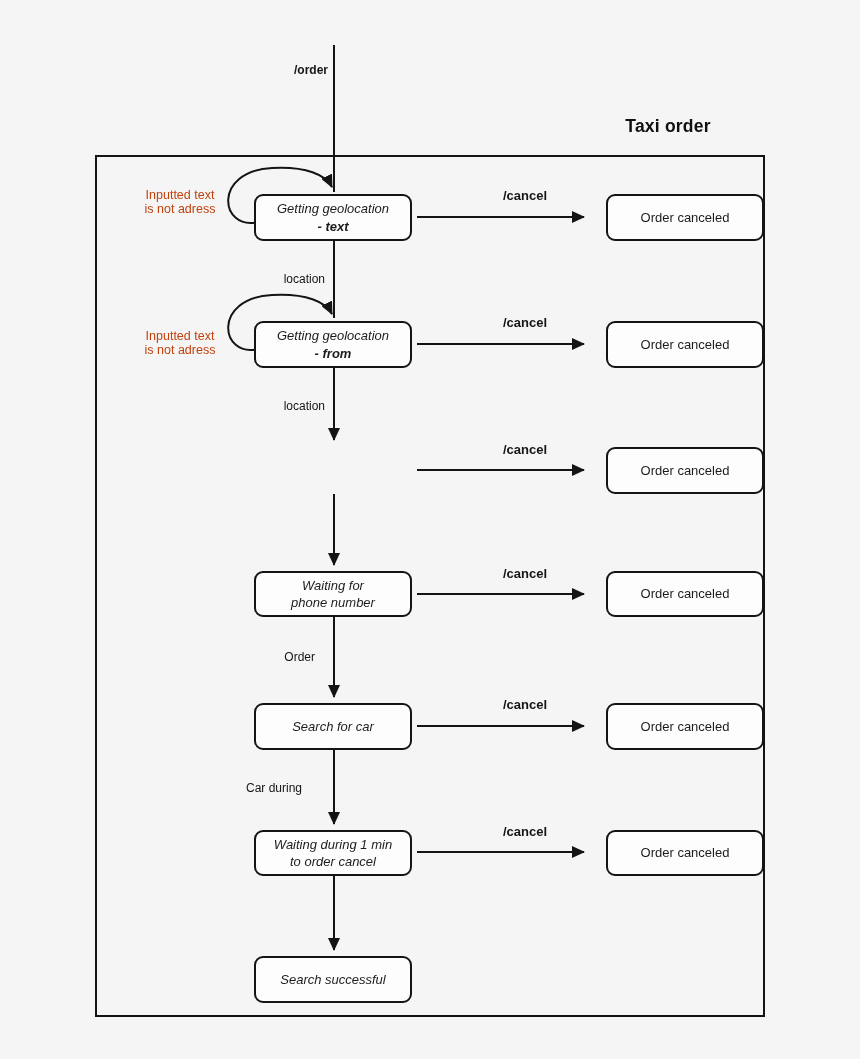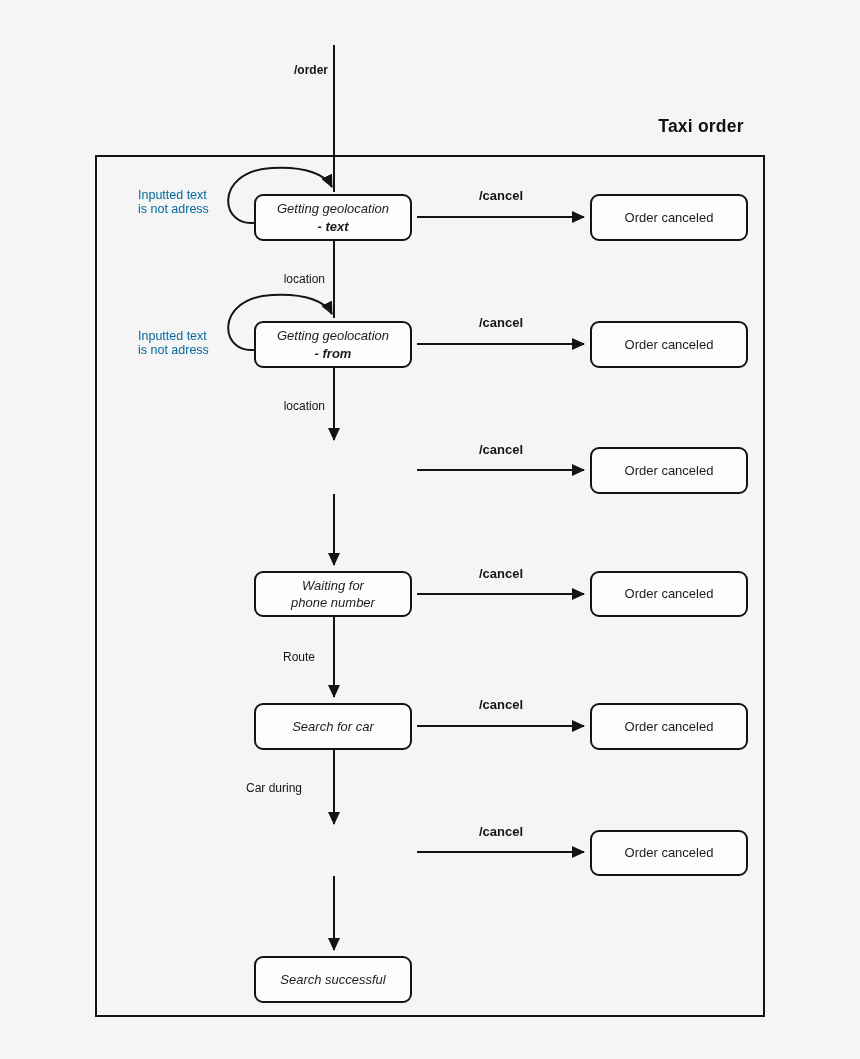--- a/index.html
+++ b/index.html
@@ -8,49 +8,49 @@
     background:#f5f5f5;
     font-family:"Liberation Sans", sans-serif;
     color:#161616;
     position:relative;
     overflow:hidden;
   }
   .canvas{position:absolute;inset:0;}
   svg.wires{position:absolute;left:0;top:0;width:860px;height:1059px;}
 
   .diagram-title{
-    position:absolute;left:620px;top:116px;width:162px;
+    position:absolute;left:587px;top:116px;width:162px;
     text-align:center;font-size:17.5px;font-weight:bold;color:#111;
     letter-spacing:.2px;
   }
 
   .state-box,.cancel-box{
     position:absolute;width:158px;
     background:#fdfdfd;
     border:2px solid #141414;
     border-radius:9px;
     display:flex;flex-direction:column;align-items:center;justify-content:center;
     font-size:13px;line-height:1.32;color:#1c1c1c;
     text-align:center;
     box-sizing:border-box;
   }
   .state-box{left:254px;font-style:italic;}
-  .cancel-box{left:590px;justify-content:center;}
+  .cancel-box{left:606px;justify-content:center;}
 
   .edge-label{
     position:absolute;font-size:12px;color:#151515;line-height:1.1;
     white-space:nowrap;
   }
   .bold{font-weight:bold;}
   .loop-note{
     position:absolute;left:138px;width:84px;
-    font-size:12.5px;line-height:1.08;text-align:left;color:#0369a1;
+    font-size:12.5px;line-height:1.08;text-align:center;color:#c2410c;
   }
   .cancel-label{
-    left:455px;width:92px;text-align:center;font-weight:bold;font-size:13px;
+    left:455px;width:92px;text-align:right;font-weight:bold;font-size:13px;
   }
   .ta-right{text-align:right;}
 </style>
 </head>
 <body>
 
 <div class="canvas">
 
   <svg class="wires" viewBox="0 0 860 1059">
     <defs>
@@ -93,20 +93,24 @@
     <div>Getting geolocation</div>
     <div class="bold">- from</div>
   </div>
   <div class="state-box" style="top:703px;height:47px;">
     <div>Search for car</div>
   </div>
   <div class="state-box" style="top:571px;height:46px;">
     <div>Waiting for</div>
     <div>phone number</div>
   </div>
+  <div class="state-box" style="top:830px;height:46px;">
+    <div>Waiting during 1 min</div>
+    <div>to order cancel</div>
+  </div>
   <div class="state-box" style="top:956px;height:47px;">
     <div>Search successful</div>
   </div>
 
   <div class="cancel-box" style="top:194px;height:47px;">
     <div>Order canceled</div>
   </div>
   <div class="cancel-box" style="top:321px;height:47px;">
     <div>Order canceled</div>
   </div>
@@ -125,21 +129,21 @@
 
   <div class="edge-label cancel-label" style="top:189px;">/cancel</div>
   <div class="edge-label cancel-label" style="top:316px;">/cancel</div>
   <div class="edge-label cancel-label" style="top:443px;">/cancel</div>
   <div class="edge-label cancel-label" style="top:567px;">/cancel</div>
   <div class="edge-label cancel-label" style="top:698px;">/cancel</div>
   <div class="edge-label cancel-label" style="top:825px;">/cancel</div>
 
   <div class="edge-label ta-right" style="left:250px;top:273px;width:75px;">location</div>
   <div class="edge-label ta-right" style="left:250px;top:400px;width:75px;">location</div>
-  <div class="edge-label ta-right" style="left:250px;top:651px;width:65px;">Route</div>
+  <div class="edge-label ta-right" style="left:250px;top:651px;width:65px;">Order</div>
   <div class="edge-label" style="left:246px;top:782px;">Car during</div>
 
   <div class="loop-note" style="top:189px;">
     <div>Inputted text</div>
     <div>is not adress</div>
   </div>
   <div class="loop-note" style="top:330px;">
     <div>Inputted text</div>
     <div>is not adress</div>
   </div>

